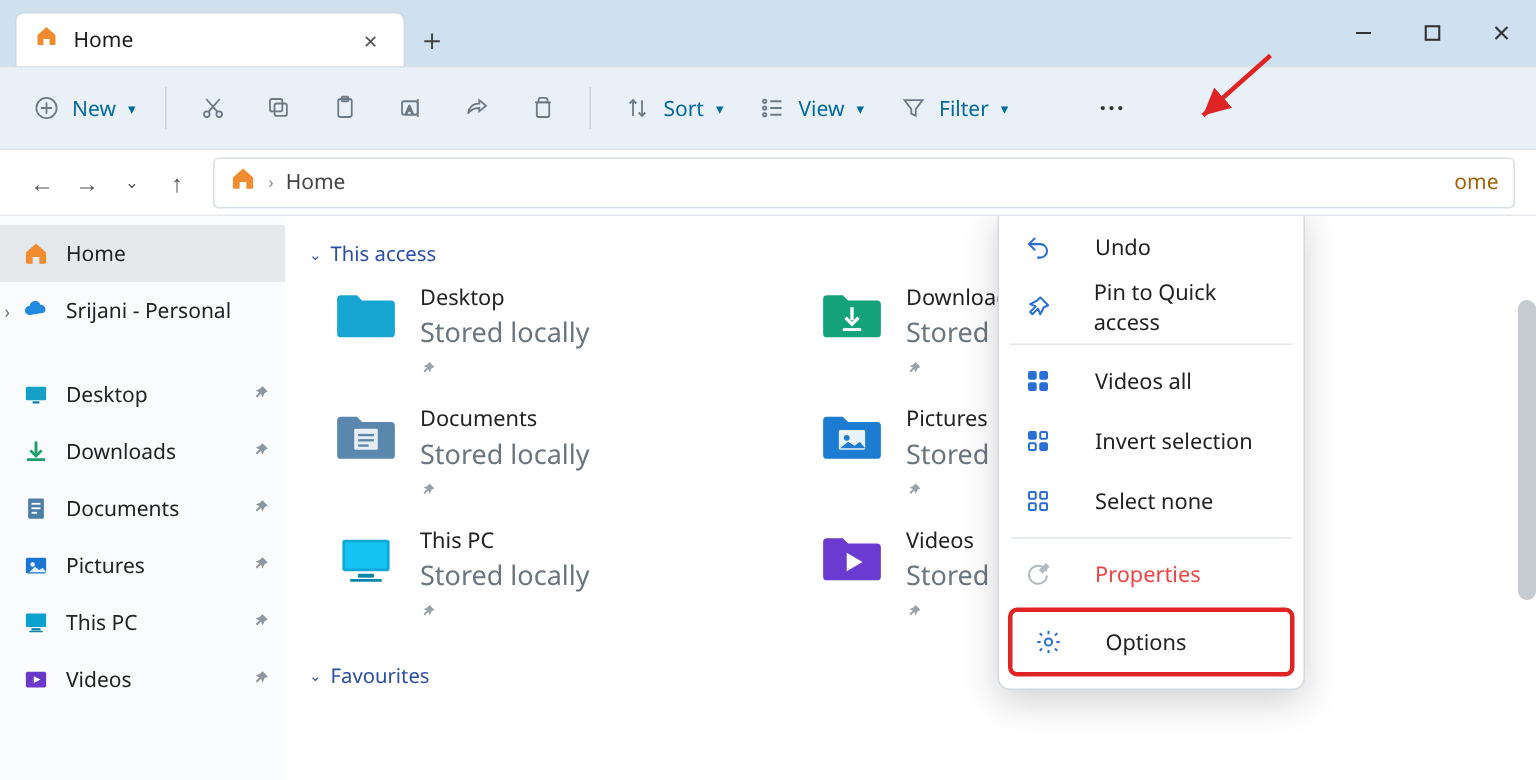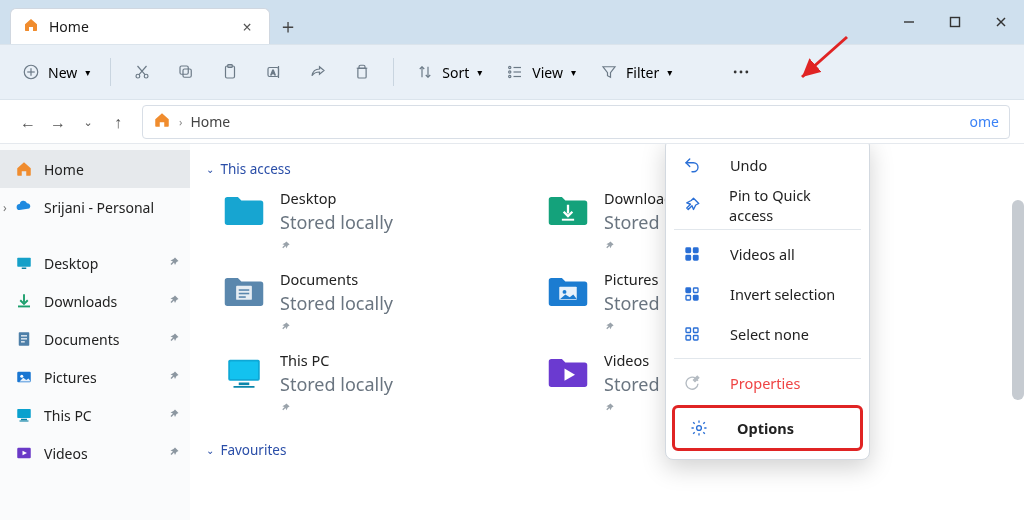--- a/index.html
+++ b/index.html
@@ -8,21 +8,21 @@
   
   .titlebar { height:44px; background:#cfe0ee; display:flex; align-items:flex-end; padding-left:10px; position:relative; }
   .tab { background:#fff; border-top-left-radius:6px; border-top-right-radius:6px; height:36px; min-width:260px; display:flex; align-items:center; padding:0 12px; gap:10px; border:1px solid #d0d7e0; border-bottom:none; }
   .tab .tab-label { flex:1; font-size:14px; }
   .tab .close { width:20px; text-align:center; color:#555; font-size:16px; line-height:1; }
   .newtab { width:36px; height:36px; display:flex; align-items:center; justify-content:center; color:#444; font-size:20px; }
   .wincontrols { position:absolute; right:0; top:0; height:44px; display:flex; }
   .wincontrols div { width:46px; display:flex; align-items:center; justify-content:center; font-size:14px; color:#333; }
   
   .toolbar { height:56px; background:#e9f0f7; border-top:1px solid #dbe4ec; border-bottom:1px solid #dbe4ec; display:flex; align-items:center; padding:0 12px; gap:6px; color:#5b6a78; }
-  .toolbar .btn { height:36px; display:flex; align-items:center; gap:6px; padding:0 8px; border-radius:4px; color:#000000; }
+  .toolbar .btn { height:36px; display:flex; align-items:center; gap:6px; padding:0 8px; border-radius:4px; color:#0369a1; }
   .toolbar .divider { width:1px; height:28px; background:#c9d5e0; margin:0 6px; }
   .chev { font-size:10px; margin-left:2px; }
   .iconwrap { width:22px; height:22px; display:flex; align-items:center; justify-content:center; }
   .spacer { flex:1; }
   
   .navrow { height:44px; display:flex; align-items:center; padding:0 14px; gap:2px; border-bottom:1px solid #e5e9ee; }
   .navrow .nbtn { width:28px; height:28px; display:flex; align-items:center; justify-content:center; color:#555; font-size:16px; }
   .addressbar { flex:1; height:34px; border:1px solid #d8dee6; border-radius:4px; margin-left:8px; display:flex; align-items:center; padding:0 10px; gap:8px; color:#444; font-size:14px; }
   .addressbar .crumb-sep { color:#888; font-size:11px; }
   
@@ -44,21 +44,21 @@
   .qa-text .name { font-size:14.5px; color:#222; }
   .qa-text .sub { font-size:18px; color:#6a7580; margin-top:2px; }
   .qa-text .tinypin { margin-top:4px; color:#8a949d; font-size:12px; }
   
   .menu { position:absolute; top:-6px; left:475px; width:205px; background:#fff; border:1px solid #d3d9e0; border-radius:8px; box-shadow:0 8px 24px rgba(0,0,0,.18); padding:6px 2px; z-index:50; }
   .menu .mitem { height:40px; display:flex; align-items:center; gap:28px; padding:0 14px; font-size:14.5px; color:#222; border-radius:4px; }
   .menu .mitem.disabled { color:#ef4444; }
   .menu .micon { width:20px; height:20px; display:flex; align-items:center; justify-content:center; }
   .menu .msep { height:1px; background:#e2e7ec; margin:4px 6px; }
   .menu .highlight-box { border:3px solid #e02424; border-radius:6px; margin:2px 4px; }
-  .menu .highlight-box .mitem { height:40px;font-weight:bold; }
+  .menu .highlight-box .mitem { height:40px; }
   
   .rscroll { position:absolute; right:0; top:200px; width:12px; height:200px; background:#c6cbd1; border-radius:6px; }
   
   .arrow-ann { position:absolute; left:792px; top:32px; z-index:80; pointer-events:none; }
 
   
   .foldersvg { width:42px; height:36px; }
 </style>
 </head>
 <body>
@@ -216,21 +216,21 @@
     <div class="nbtn">↑</div>
     <div class="addressbar">
       <span>
         <svg width="18" height="18" viewBox="0 0 24 24">
             <path d="M3 11 12 3l9 8v9a1 1 0 0 1-1 1h-5v-6H9v6H4a1 1 0 0 1-1-1Z" fill="#f08c2e"></path>
           </svg>
       </span>
       <span class="crumb-sep">›</span>
       <span>Home</span>
       <span style="flex:1"></span>
-      <span style="color:#3b82f6">ome</span>
+      <span style="color:#a16207">ome</span>
     </div>
   </div>
 
   <div class="body">
     <div class="sidebar">
       <div class="sbitem sel">
         <span class="sb-ico">
             <svg width="18" height="18" viewBox="0 0 24 24">
               <path d="M3 11 12 3l9 8v9a1 1 0 0 1-1 1h-5v-6H9v6H4a1 1 0 0 1-1-1Z" fill="#f08c2e"></path>
             </svg>

